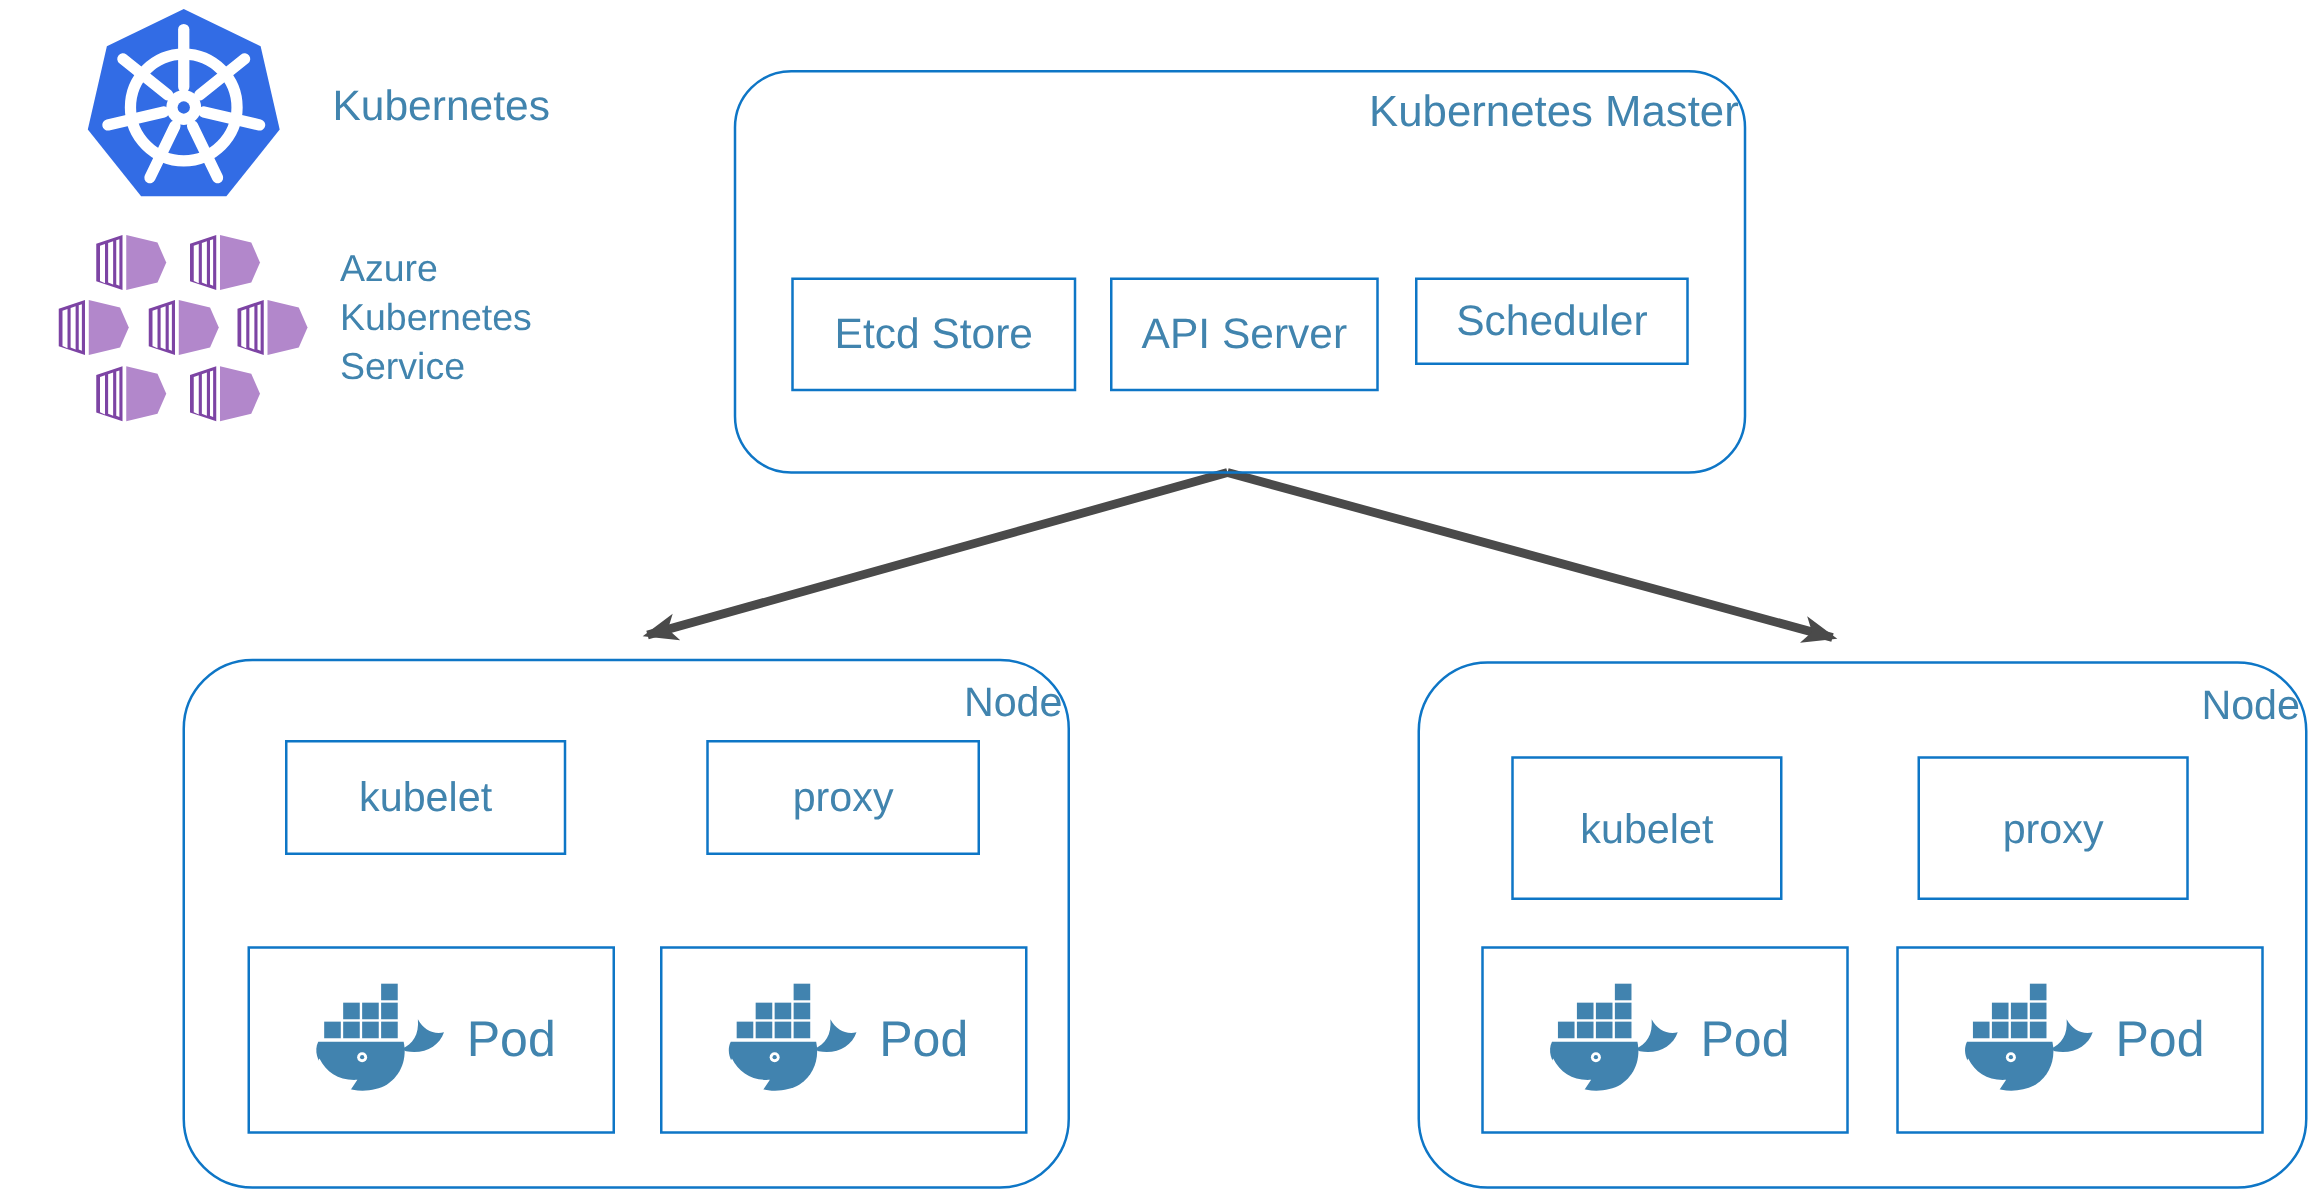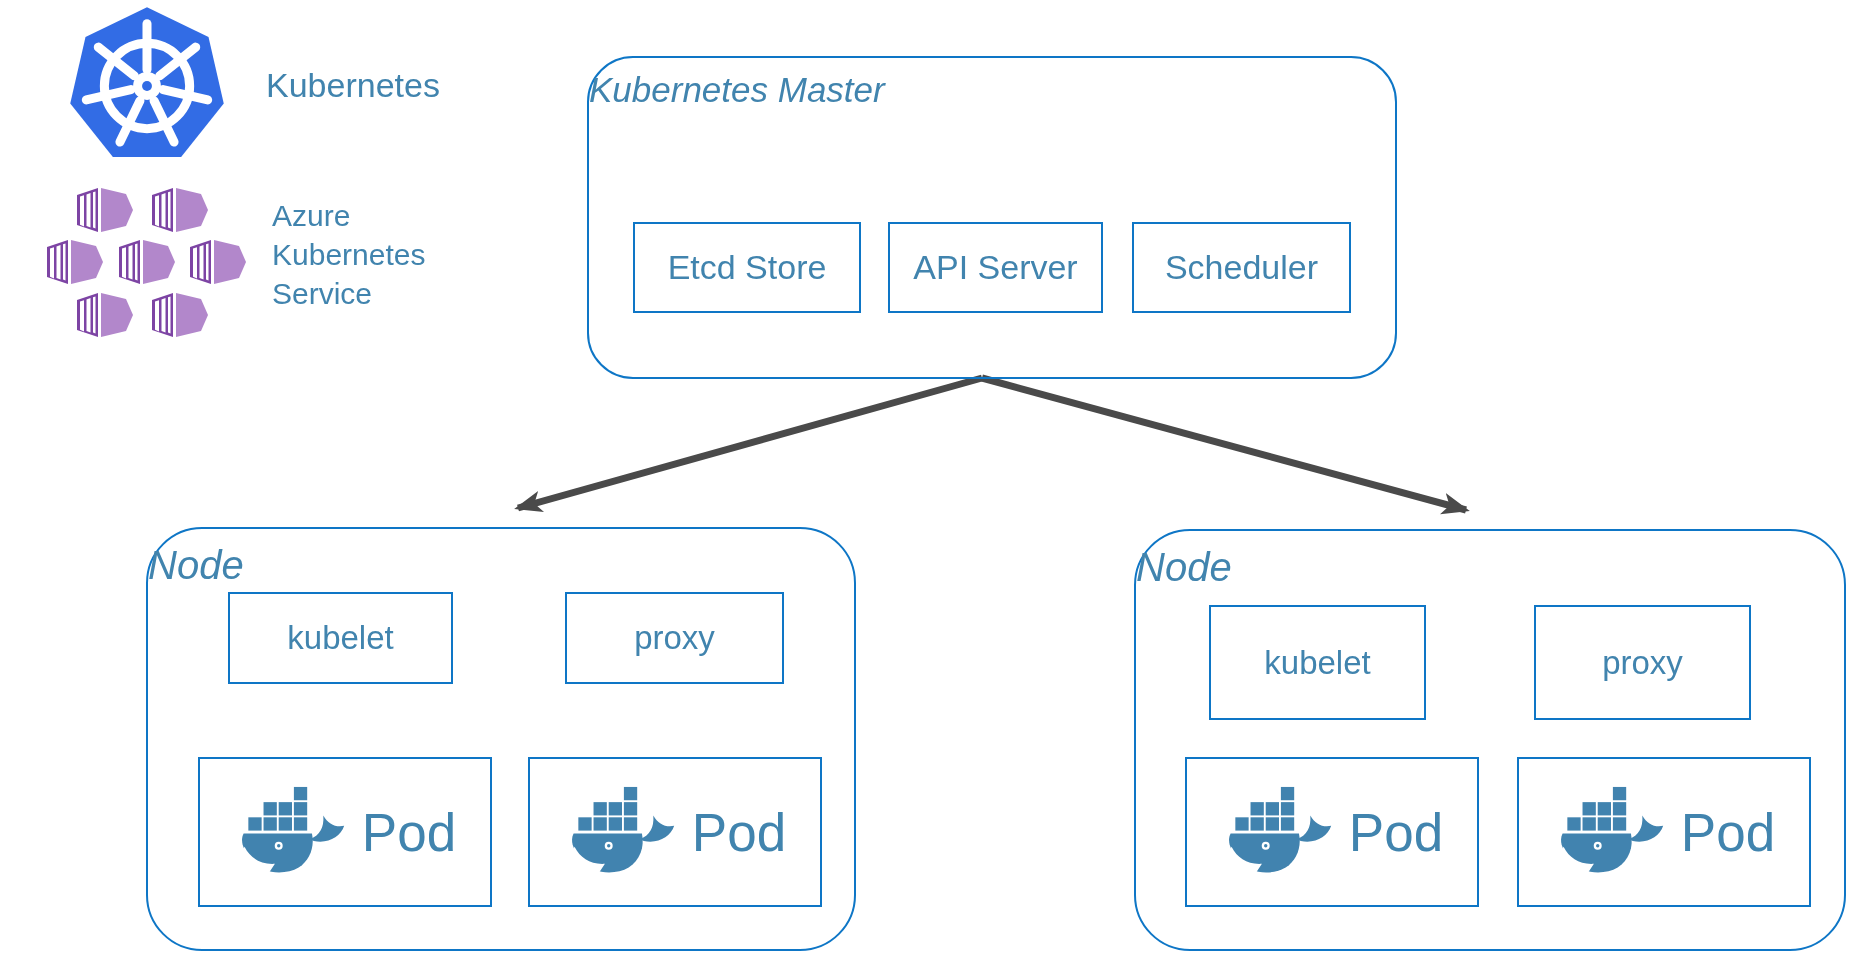--- a/index.html
+++ b/index.html
@@ -22,33 +22,33 @@
   
   .k8s-logo{left:20px;top:4px;width:166px;height:164px;}
   .k8s-label{left:222px;top:66px;font-size:34px;}
   .aks-logo{left:2px;top:180px;width:210px;height:165px;}
   .aks-label{left:228px;top:196px;width:200px;text-align:left;font-size:30px;line-height:39px;}
   
   .group{position:absolute;border:2px solid var(--border-blue);background:transparent;}
   .master{left:543px;top:56px;width:810px;height:323px;border-radius:46px;}
   .node1{left:102px;top:527px;width:710px;height:424px;border-radius:56px;}
   .node2{left:1090px;top:529px;width:712px;height:422px;border-radius:56px;}
-  .group-title{position:absolute;left:0;right:17px;top:12px;text-align:left;font-size:35px;font-style:italic;}
-  .node .group-title{top:14px;font-size:40px;}
+  .group-title{position:absolute;left:0;right:4px;top:12px;text-align:right;font-size:35px;}
+  .node .group-title{top:14px;font-size:33px;}
   
   .box{position:absolute;border:2.5px solid var(--border-blue);display:flex;
        align-items:center;justify-content:center;font-size:34px;background:var(--bg);}
   .master .c0{left:44px; top:164px;width:228px;height:91px;}
   .master .c1{left:299px;top:164px;width:215px;height:91px;}
-  .master .c2{left:543px;top:164px;width:219px;height:91px;}
+  .master .c2{left:543px;top:164px;width:219px;height:70px;}
   .node1 .c0{left:80px; top:63px;width:225px;height:92px;font-size:33px;}
   .node1 .c1{left:417px;top:63px;width:219px;height:92px;font-size:33px;}
   .node2 .c0{left:73px; top:74px;width:217px;height:115px;font-size:33px;}
   .node2 .c1{left:398px;top:74px;width:217px;height:115px;font-size:33px;}
-  .pod{gap:12px;font-size:53px;}
+  .pod{gap:12px;font-size:40px;}
   .node1 .p0{left:50px; top:228px;width:294px;height:150px;}
   .node1 .p1{left:380px;top:228px;width:294px;height:150px;}
   .node2 .p0{left:49px; top:226px;width:294px;height:150px;}
   .node2 .p1{left:381px;top:226px;width:294px;height:150px;}
   .whale{width:116px;height:93px;flex:0 0 auto;}
   
   .arrows{left:0;top:0;width:1853px;height:963px;pointer-events:none;}
   .arrow-line{stroke:var(--arrow-gray);stroke-width:7;fill:none;}
   .arrow-head{fill:var(--arrow-gray);}
   .k8s-hept{fill:var(--k8s-blue);}

